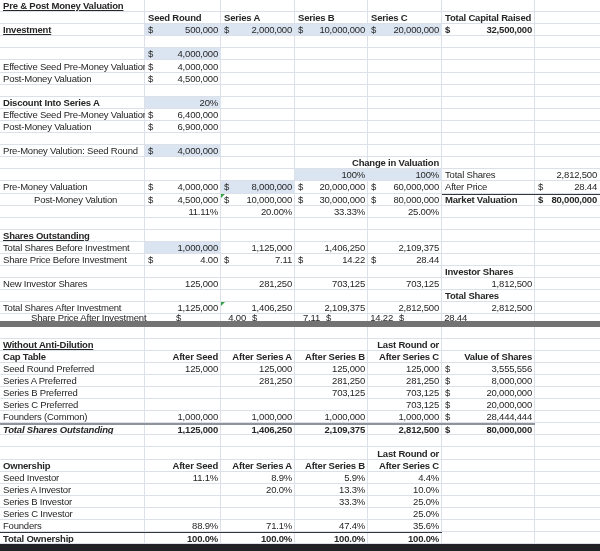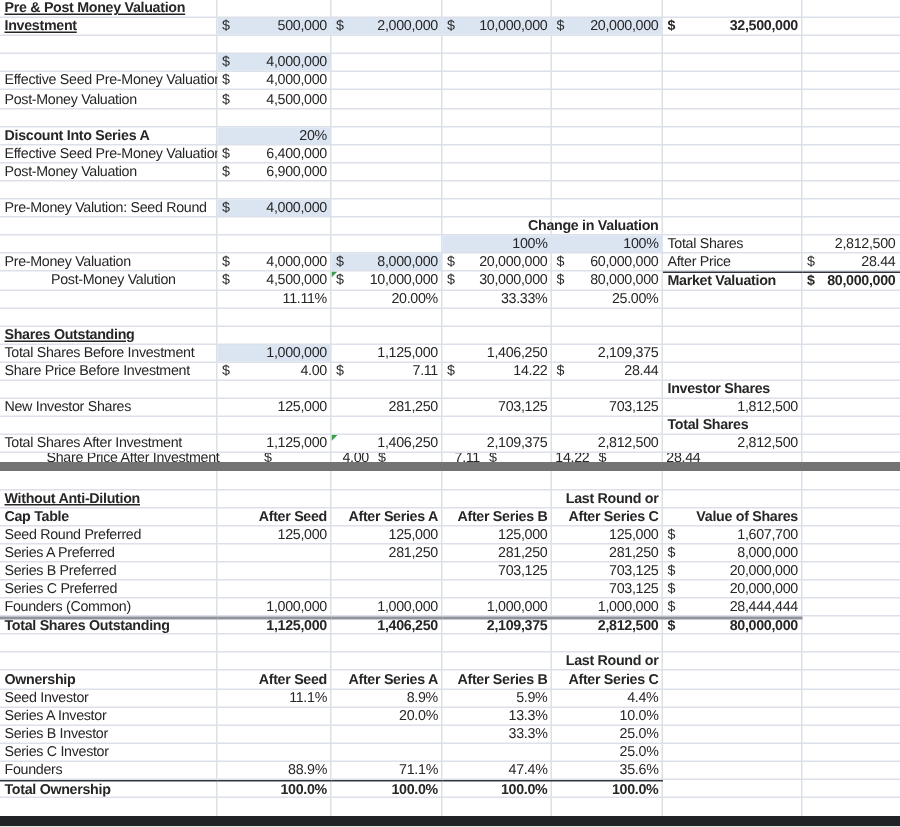--- a/index.html
+++ b/index.html
@@ -44,20 +44,37 @@
   <div class="vline" style="left:367px"></div>
   <div class="vline" style="left:441px"></div>
   <div class="vline" style="left:534px"></div>
   <div class="rows">
       <div class="row">
         <div class="cell al-l b u" style="grid-column: 1;">
           <span class="txt">Pre &amp; Post Money Valuation</span>
         </div>
       </div>
       <div class="row">
+        <div class="cell al-l b" style="grid-column: 2;">
+          <span class="txt">Seed Round</span>
+        </div>
+        <div class="cell al-l b" style="grid-column: 3;">
+          <span class="txt">Series A</span>
+        </div>
+        <div class="cell al-l b" style="grid-column: 4;">
+          <span class="txt">Series B</span>
+        </div>
+        <div class="cell al-l b" style="grid-column: 5;">
+          <span class="txt">Series C</span>
+        </div>
+        <div class="cell al-l b ovf" style="grid-column: 6;">
+          <span class="txt">Total Capital Raised</span>
+        </div>
+      </div>
+      <div class="row">
         <div class="cell al-l b u" style="grid-column: 1;">
           <span class="txt">Investment</span>
         </div>
         <div class="cell al-l cur hl" style="grid-column: 2;">
           <span>$</span>
           <span class="txt">500,000</span>
         </div>
         <div class="cell al-l cur hl" style="grid-column: 3;">
           <span>$</span>
           <span class="txt">2,000,000</span>
@@ -383,21 +400,21 @@
           <span class="txt">125,000</span>
         </div>
         <div class="cell al-r" style="grid-column: 4;">
           <span class="txt">125,000</span>
         </div>
         <div class="cell al-r" style="grid-column: 5;">
           <span class="txt">125,000</span>
         </div>
         <div class="cell al-l cur" style="grid-column: 6;">
           <span>$</span>
-          <span class="txt">1,607,700</span>
+          <span class="txt">3,555,556</span>
         </div>
       </div>
       <div class="row">
         <div class="cell al-l" style="grid-column: 1;">
           <span class="txt">Series A Preferred</span>
         </div>
         <div class="cell al-r" style="grid-column: 3;">
           <span class="txt">281,250</span>
         </div>
         <div class="cell al-r" style="grid-column: 4;">
@@ -453,21 +470,21 @@
         </div>
         <div class="cell al-r" style="grid-column: 5;">
           <span class="txt">1,000,000</span>
         </div>
         <div class="cell al-l cur" style="grid-column: 6;">
           <span>$</span>
           <span class="txt">28,444,444</span>
         </div>
       </div>
       <div class="row">
-        <div class="cell al-l b bt-thick" style="grid-column: 1;">
+        <div class="cell al-l b bt-thick" style="grid-column: 1; font-style: italic;">
           <span class="txt">Total Shares Outstanding</span>
         </div>
         <div class="cell al-r b bt-thick" style="grid-column: 2;">
           <span class="txt">1,125,000</span>
         </div>
         <div class="cell al-r b bt-thick" style="grid-column: 3;">
           <span class="txt">1,406,250</span>
         </div>
         <div class="cell al-r b bt-thick" style="grid-column: 4;">
           <span class="txt">2,109,375</span>

